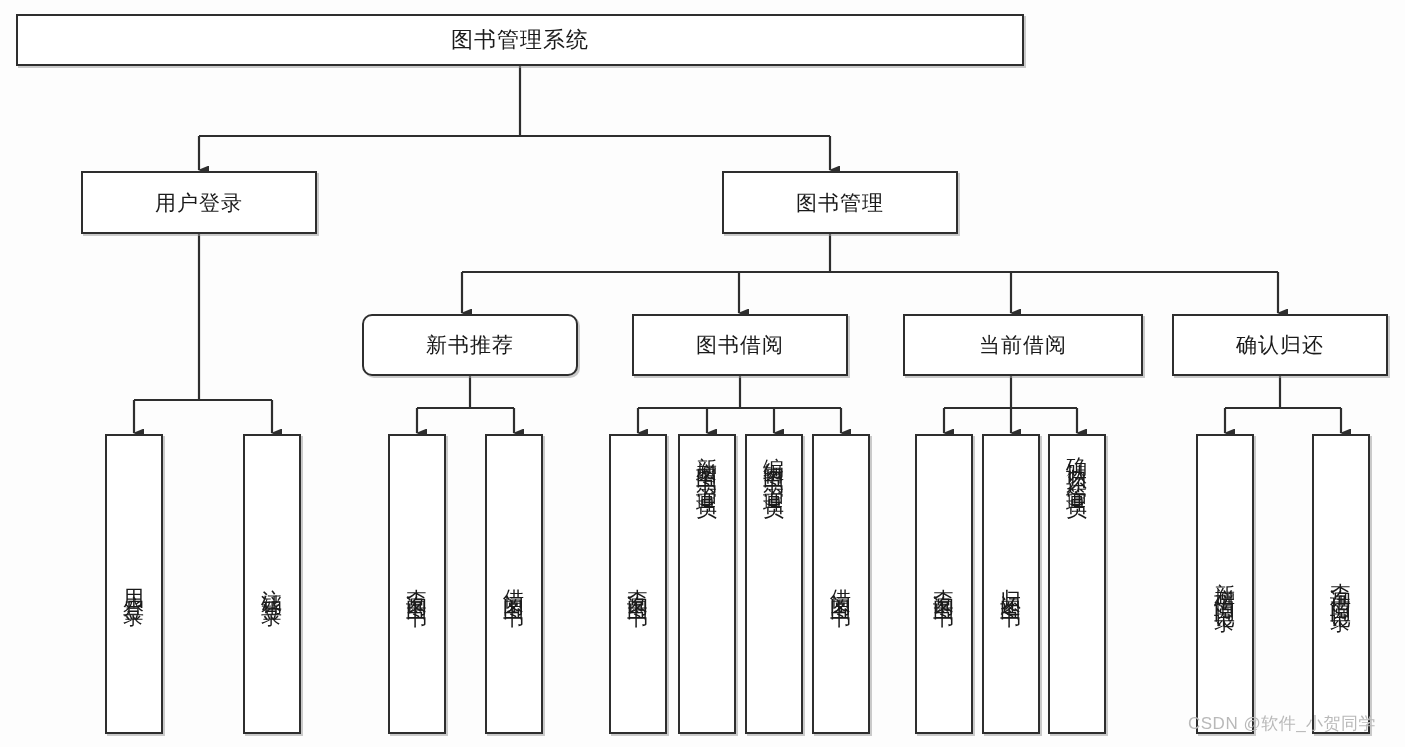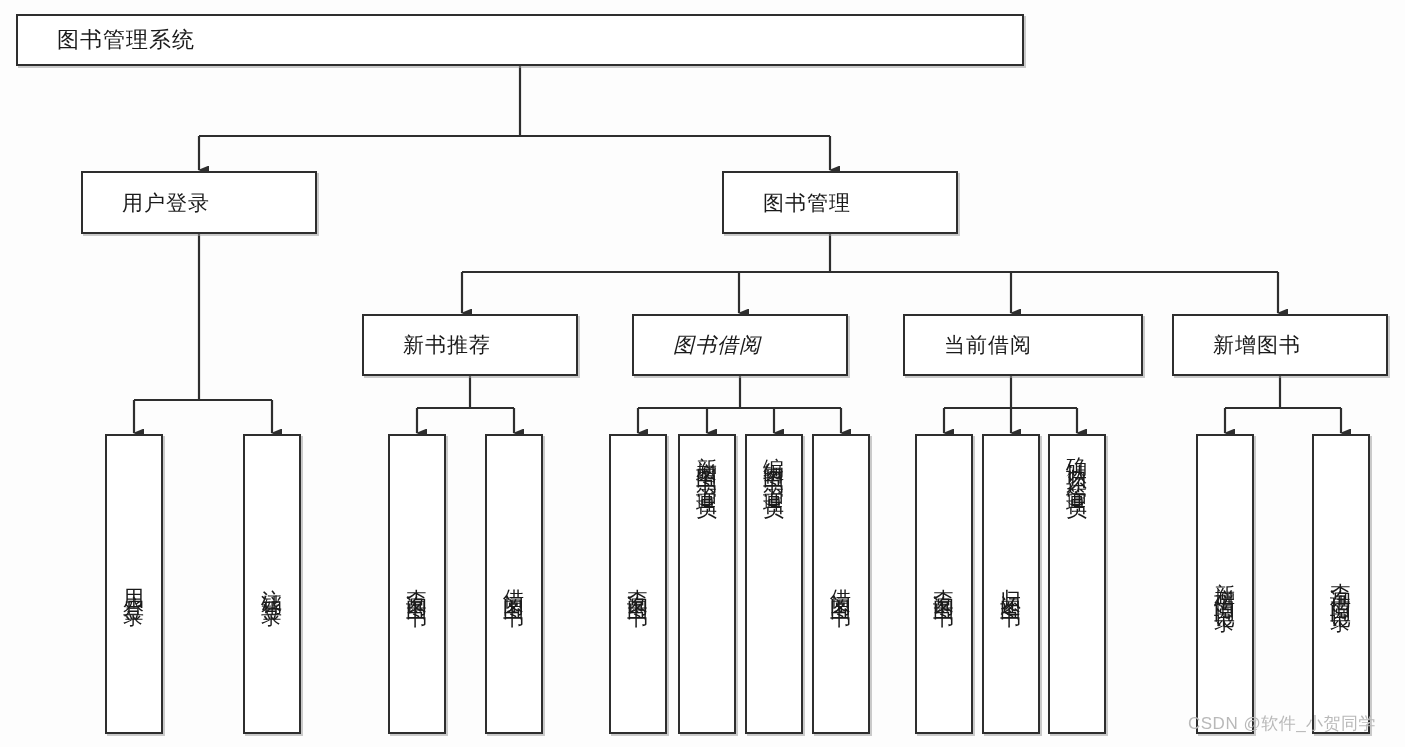--- a/index.html
+++ b/index.html
@@ -19,23 +19,22 @@
     pointer-events:none;
   }
   .node{
     position:absolute;
     background:#ffffff;
     border:2px solid #2e2e2e;
     box-sizing:border-box;
     box-shadow:2px 2px 0 rgba(160,160,160,0.55);
     display:flex;
     align-items:center;
-    justify-content:flex-start;
+    justify-content:center;
     color:#1a1a1a;
-    padding-left:39px;
   }
   .node .label{
     display:block;
     text-align:center;
     line-height:1.12;
     color:#1a1a1a;
     white-space:pre;
   }
   
   .node.horiz .label{
@@ -122,31 +121,31 @@
   <div id="nodes">
       <div class="node root horiz" style="left: 16px; top: 14px; width: 1008px; height: 52px;">
         <span class="label">图书管理系统</span>
       </div>
       <div class="node l2 horiz" style="left: 81px; top: 171px; width: 236px; height: 63px;">
         <span class="label">用户登录</span>
       </div>
       <div class="node l2 horiz" style="left: 712px; top: 171px; width: 236px; height: 63px; margin-left: 10px;">
         <span class="label">图书管理</span>
       </div>
-      <div class="node l3 horiz" style="left: 362px; top: 314px; width: 216px; height: 62px;">
+      <div class="node l3 horiz" style="left: 362px; top: 314px; width: 216px; height: 62px; border-radius: 10px;">
         <span class="label">新书推荐</span>
       </div>
-      <div class="node l3 horiz" style="left: 632px; top: 314px; width: 216px; height: 62px; font-style: italic;">
+      <div class="node l3 horiz" style="left: 632px; top: 314px; width: 216px; height: 62px;">
         <span class="label">图书借阅</span>
       </div>
       <div class="node l3 horiz" style="left: 903px; top: 314px; width: 240px; height: 62px;">
         <span class="label">当前借阅</span>
       </div>
       <div class="node l3 horiz" style="left: 1172px; top: 314px; width: 216px; height: 62px;">
-        <span class="label">新增图书</span>
+        <span class="label">确认归还</span>
       </div>
       <div class="node leaf vert" style="left: 105px; top: 434px; width: 58px; height: 300px;">
         <span class="label">用户登录</span>
       </div>
       <div class="node leaf vert" style="left: 243px; top: 434px; width: 58px; height: 300px;">
         <span class="label">注销登录</span>
       </div>
       <div class="node leaf vert" style="left: 388px; top: 434px; width: 58px; height: 300px;">
         <span class="label">查询图书</span>
       </div>

